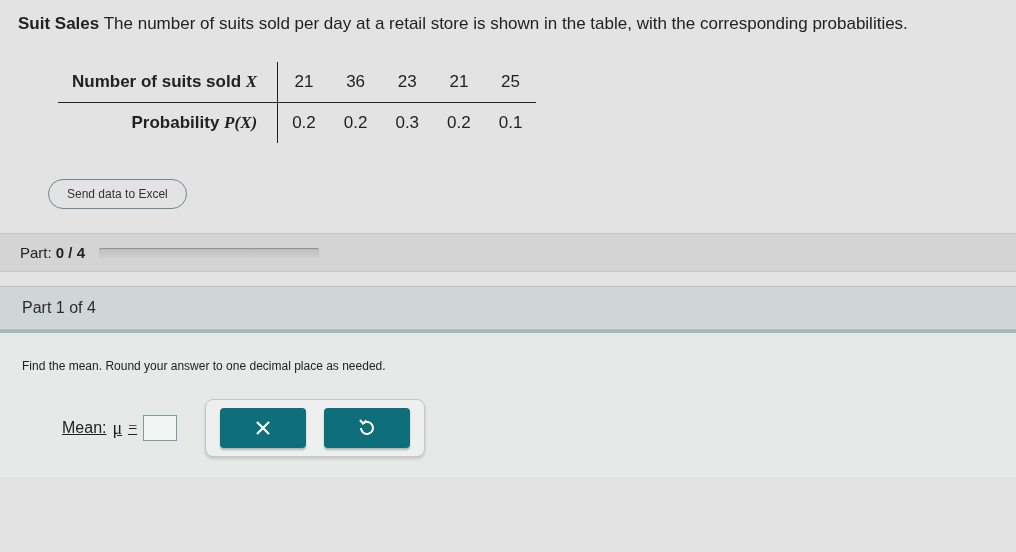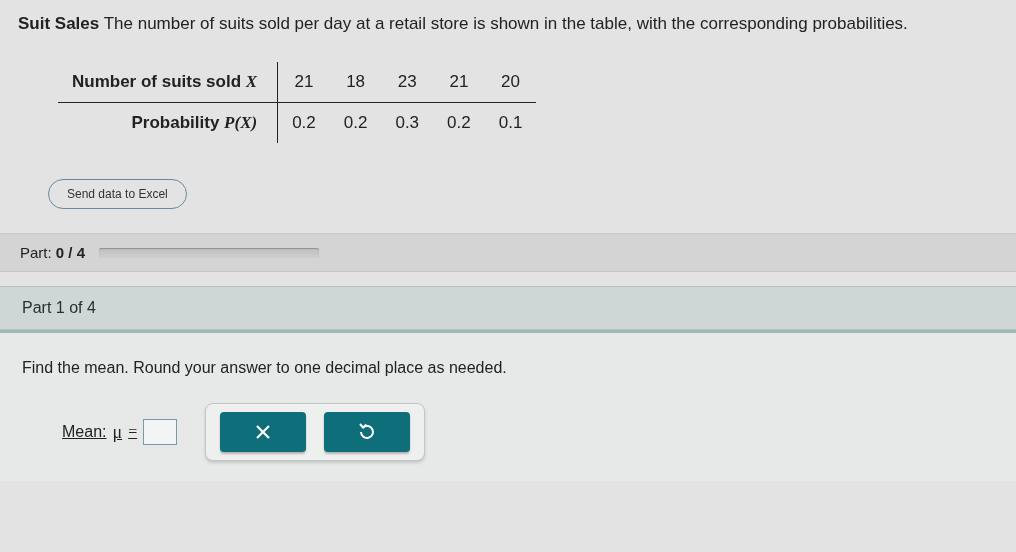--- a/index.html
+++ b/index.html
@@ -76,21 +76,21 @@
     font-size: 16px;
     color: #2d2d2d;
     margin-top: 14px;
   }
 
   .question-area {
     background: #e7e9e8;
     padding: 26px 22px 20px 22px;
     border-top: 3px solid #9fb8b8;
   }
-  .question-text { font-size: 16px; margin-bottom: 26px; }
+  .question-text { font-size: 12px; margin-bottom: 26px; }
 
   .answer-row {
     display: flex;
     align-items: center;
     gap: 28px;
     padding-left: 40px;
     text-decoration: underline;
   }
   .mean-label {
     font-size: 16px;
@@ -138,24 +138,24 @@
     <span class="title-text">The number of suits sold per day at a retail store is shown in the table, with the corresponding probabilities.</span>
   </div>
 
   <table class="data-table">
     <tbody>
         <tr class="row-top">
       <th class="row-label">
         <span>Number of suits sold </span><span class="ital">X</span>
       </th>
       <td>21</td>
-      <td>18</td>
+      <td>36</td>
       <td>23</td>
       <td>21</td>
-      <td>20</td>
+      <td>25</td>
     </tr>
     <tr class="row-bot">
       <th class="row-label">
         <span>Probability </span><span class="ital">P(X)</span>
       </th>
       <td>0.2</td>
       <td>0.2</td>
       <td>0.3</td>
       <td>0.2</td>
       <td>0.1</td>

